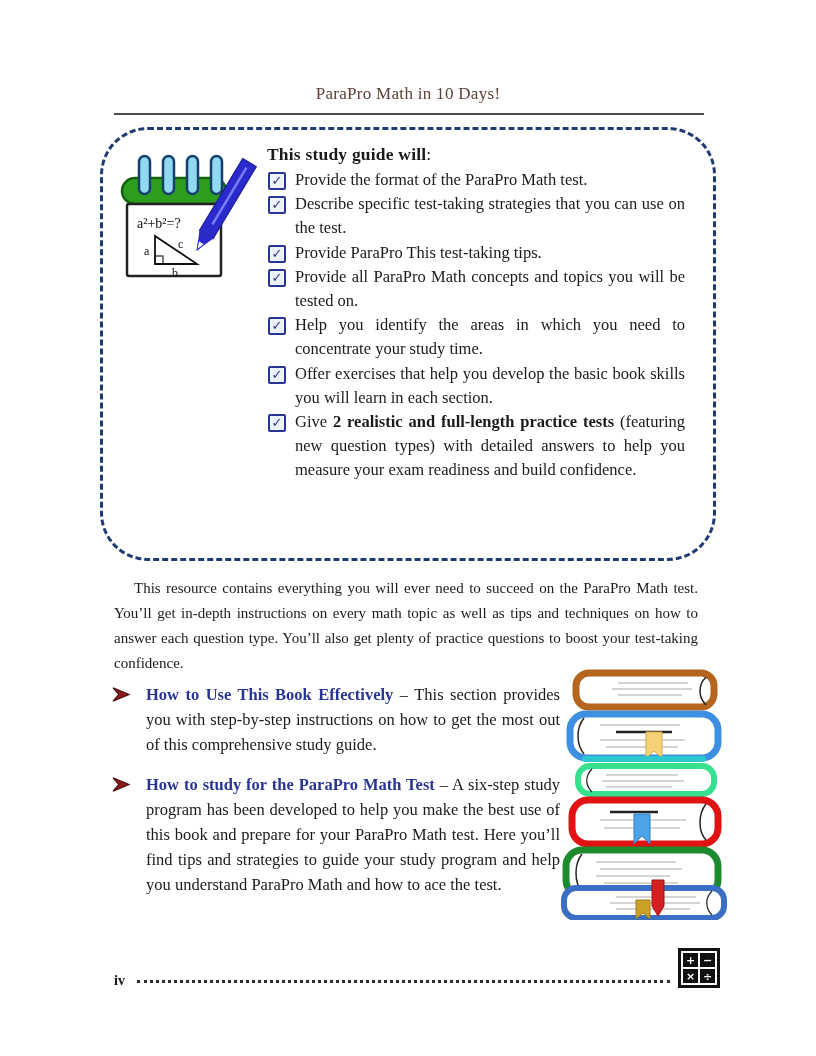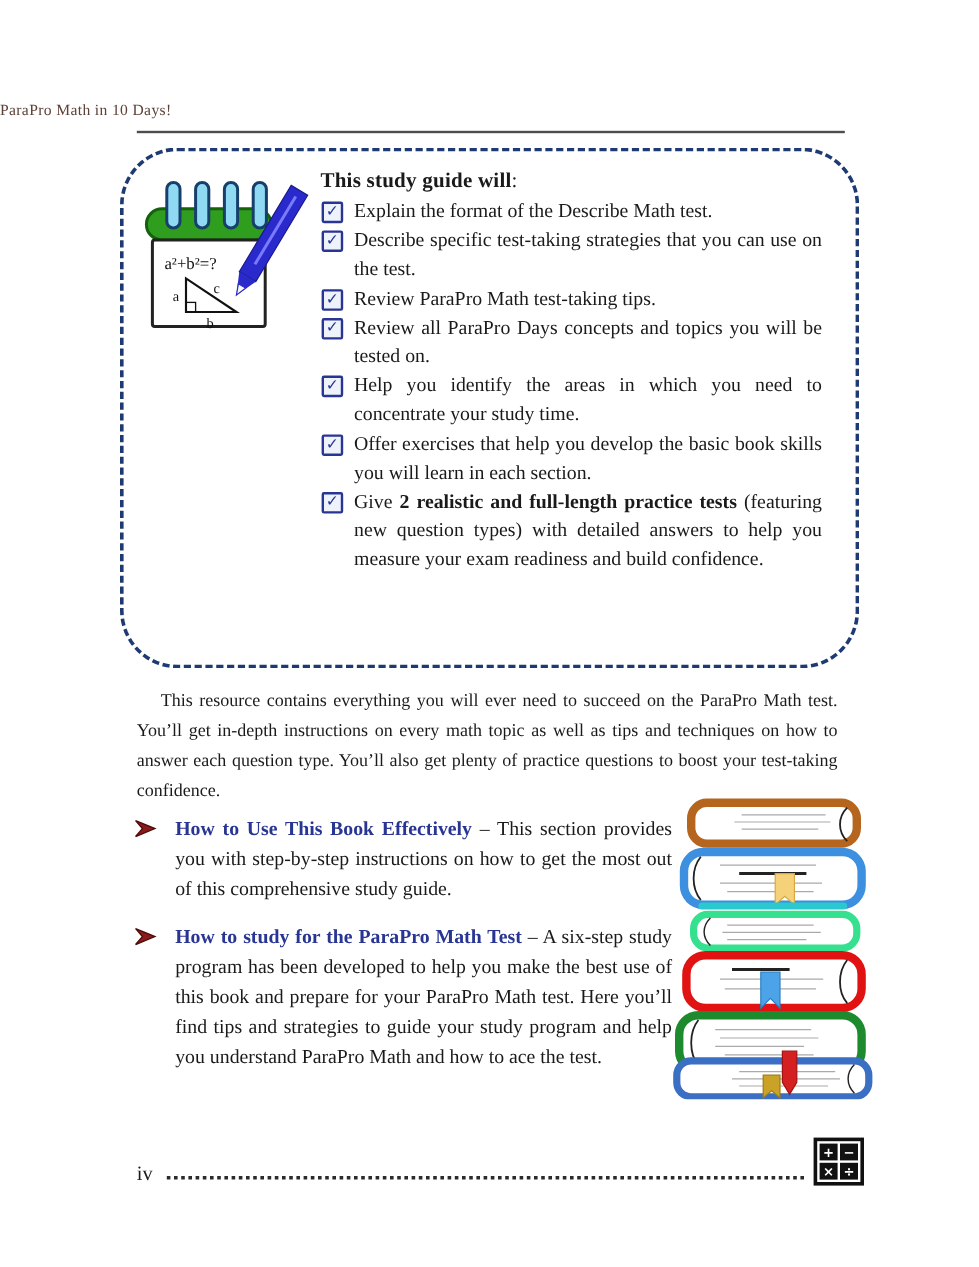--- a/index.html
+++ b/index.html
@@ -8,21 +8,22 @@
     width: 816px;
     height: 1056px;
     background: #ffffff;
     font-family: "Liberation Serif", "DejaVu Serif", serif;
     color: #1a1a1a;
     overflow: hidden;
     margin: 0 auto;
   }
   .running-head {
     padding-top: 84px;
-    font-size: 13px;
+    text-align: center;
+    font-size: 17px;
     color: var(--titlebrown, #5d4037);
     letter-spacing: 0.3px;
   }
   .head-rule {
     margin: 9px 112px 0 114px;
     border-top: 2px solid var(--rulegray, #4d4d4d);
   }
   .guide-box {
     box-sizing: border-box;
     margin: 12px 100px 0 100px;
@@ -71,21 +72,21 @@
   .arrow { flex: 0 0 34px; padding-top: 4px; }
   .bullet-text {
     margin: 0; font-size: 16.5px; line-height: 25px; text-align: justify;
   }
   .bullet-title { color: var(--indigo, #283593); }
   .books { margin-left: auto; margin-top: -14px; }
   .footer {
     position: absolute; left: 100px; right: 96px; top: 948px;
     display: flex; align-items: flex-end;
   }
-  .pgnum { font-size: 17px; padding-left: 14px; line-height: 1.1; }
+  .pgnum { font-size: 14px; padding-left: 14px; line-height: 1.1; font-weight: bold; }
   .leader { flex: 1; border-bottom: 3px dotted #2b2b2b; margin: 0 8px 5px 12px; }
   .site {
     font-size: 17.5px; font-style: italic;
     color: var(--linkblue, #5f8cb0);
     text-decoration: none;
     border-bottom: 1.5px solid #3a5a7a;
     padding-bottom: 1px; margin-right: 9px;
     cursor: pointer; line-height: 1.15;
   }
   .logo {
@@ -139,39 +140,39 @@
         </g>
       </svg>
     </div>
     <div class="text-col">
       <p class="guide-heading"><b>This study guide will</b><span>:</span></p>
 
       <div class="check-item">
         <span class="checkbox">
             <span class="tick">✓</span>
           </span>
-        <p class="check-text">Explain the format of the Describe Math test.</p>
+        <p class="check-text">Provide the format of the ParaPro Math test.</p>
       </div>
       <div class="check-item">
         <span class="checkbox">
             <span class="tick">✓</span>
           </span>
         <p class="check-text">Describe specific test-taking strategies that you can use on the test.</p>
       </div>
       <div class="check-item">
         <span class="checkbox">
             <span class="tick">✓</span>
           </span>
-        <p class="check-text">Review ParaPro Math test-taking tips.</p>
-      </div>
-      <div class="check-item">
-        <span class="checkbox">
-            <span class="tick">✓</span>
-          </span>
-        <p class="check-text">Review all ParaPro Days concepts and topics you will be tested on.</p>
+        <p class="check-text">Provide ParaPro This test-taking tips.</p>
+      </div>
+      <div class="check-item">
+        <span class="checkbox">
+            <span class="tick">✓</span>
+          </span>
+        <p class="check-text">Provide all ParaPro Math concepts and topics you will be tested on.</p>
       </div>
       <div class="check-item">
         <span class="checkbox">
             <span class="tick">✓</span>
           </span>
         <p class="check-text">Help you identify the areas in which you need to concentrate your study time.</p>
       </div>
       <div class="check-item">
         <span class="checkbox">
             <span class="tick">✓</span>

